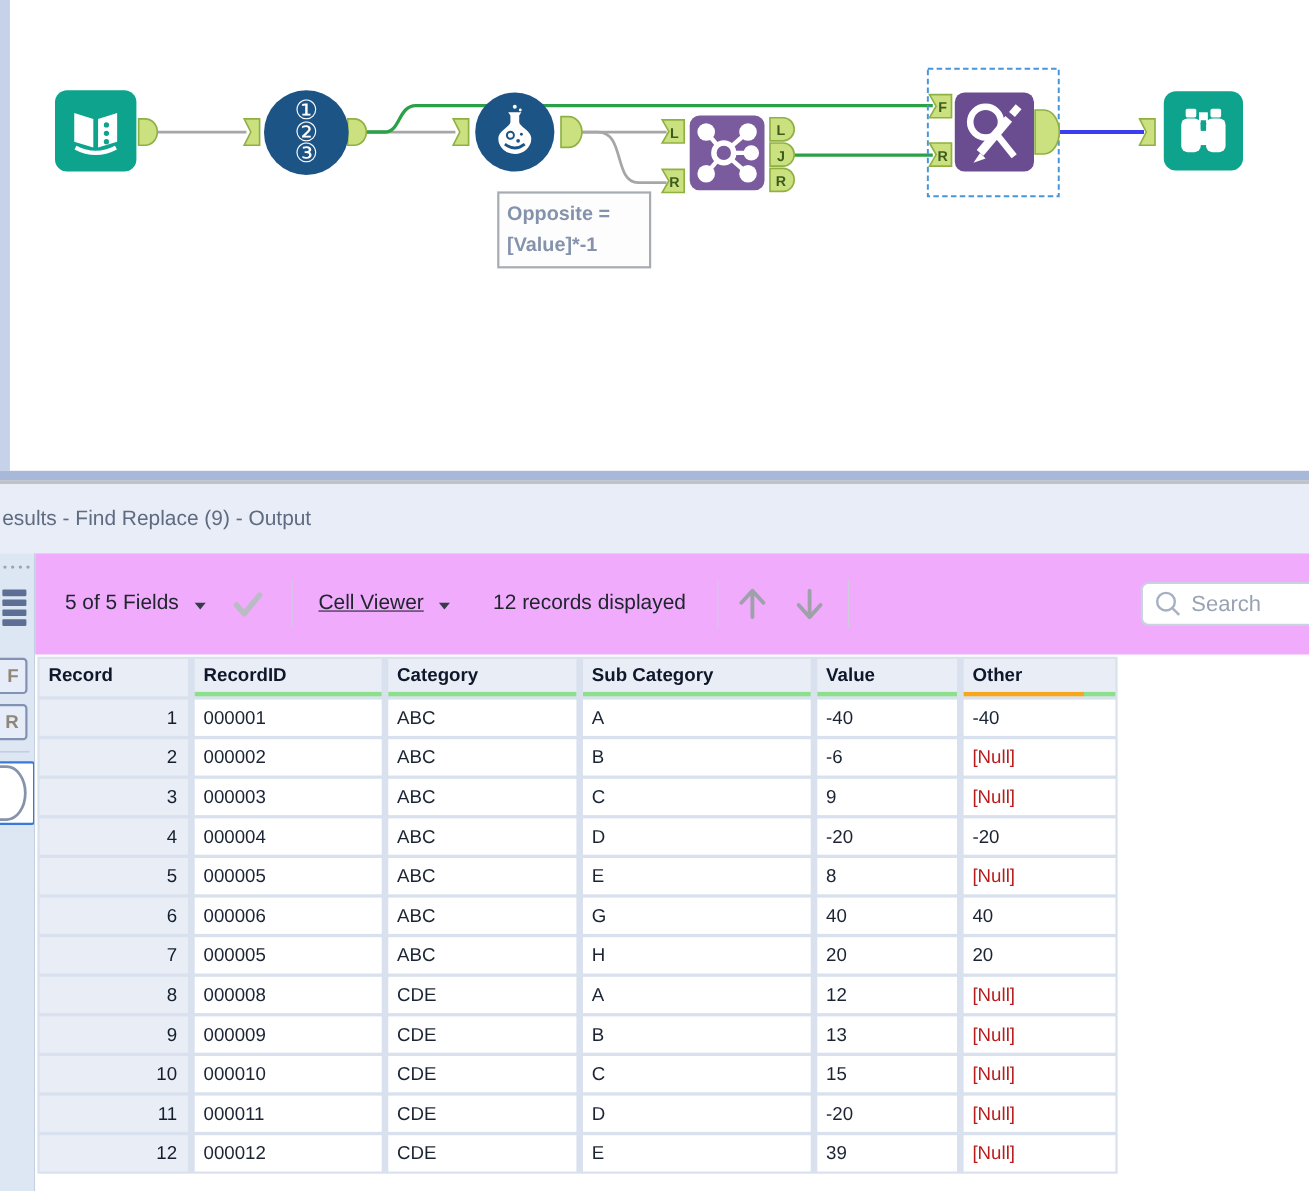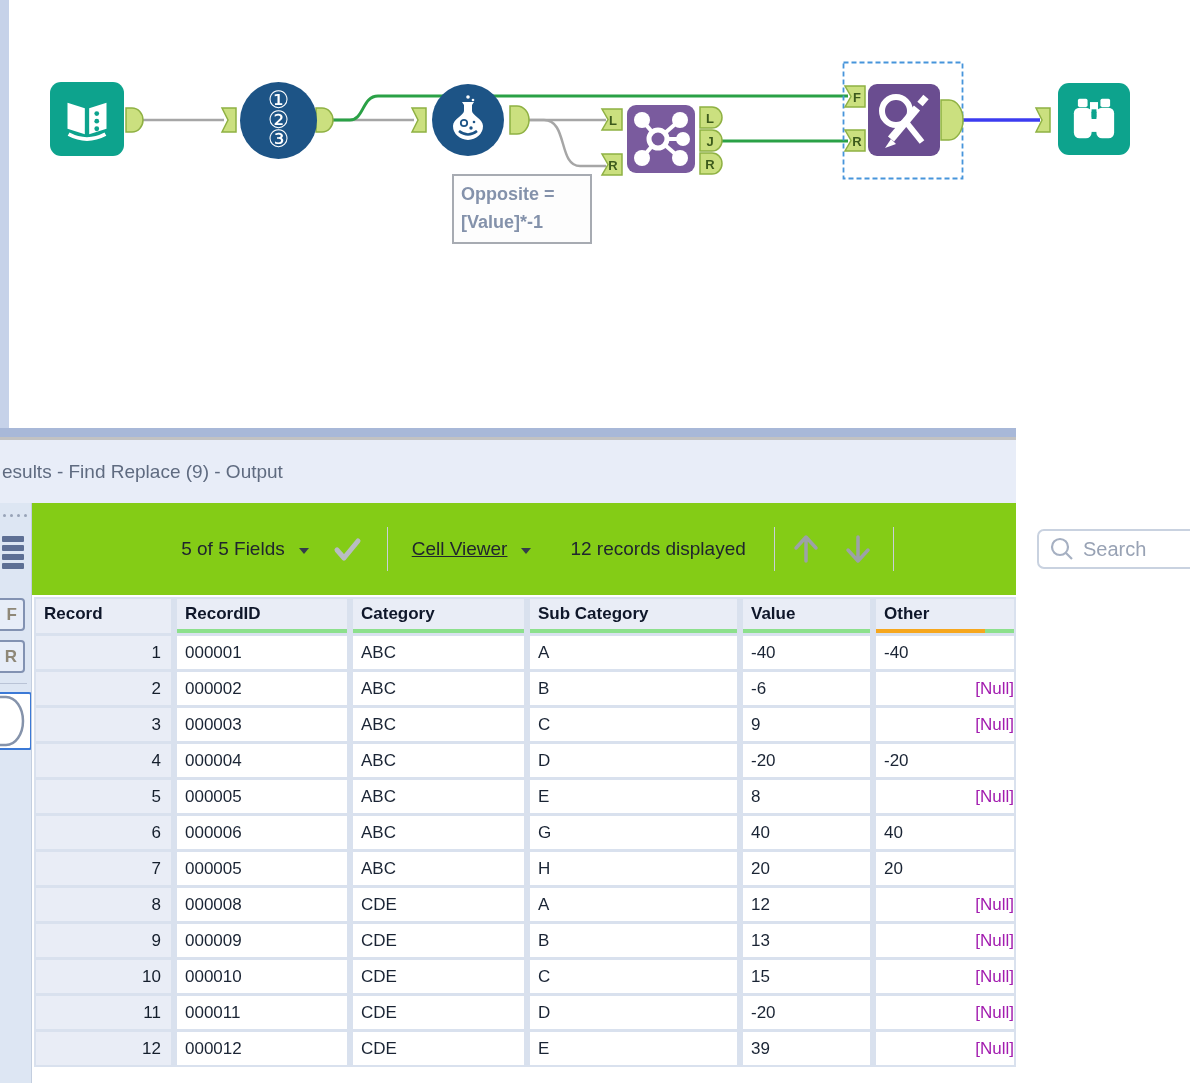--- a/index.html
+++ b/index.html
@@ -16,39 +16,39 @@
   .teal{background:#0da38d;}
   .blue{background:#1d5486;}
   .purple-j{background:#7a5b9e;}
   .purple-f{background:#6a4d90;}
   .recid-nums{color:#fff;font-family:"DejaVu Sans",sans-serif;font-size:24px;line-height:.83;
               text-align:center;user-select:none;}
   .annotation{position:absolute;left:413px;top:174px;width:122px;background:#fdfdfd;
               border:2px solid #a7abb2;color:#8492ab;font-weight:bold;font-size:18px;
               line-height:1.55;padding:5px 7px;margin-left:39px;}
   
-  #results{position:absolute;left:0;top:428px;width:1016px;height:655px;display:flex;flex-direction:column;}
+  #results{position:absolute;left:0;top:428px;width:1190px;height:655px;display:flex;flex-direction:column;}
   .res-topbar{height:9px;background:#a8b8d8;}
   .res-grayline{height:3px;background:#c2c2c2;}
   .res-header{height:63px;background:#e8edf8;display:flex;align-items:center;}
   .res-title{color:#5f6b80;font-size:19px;padding-left:2px;}
   .res-body{flex:1;display:flex;min-height:0;}
   .res-sidebar{width:31px;background:#dde6f3;border-right:1px solid #c3cedf;position:relative;overflow:hidden;}
   .sb-dots{position:absolute;top:11px;left:3px;display:flex;gap:4px;}
   .sb-dots i{width:3px;height:3px;border-radius:50%;background:#98a3b8;}
   .sb-list{position:absolute;top:32px;left:2px;}
   .sb-btn{position:absolute;left:-7px;width:32px;height:33px;border:2px solid #8292b2;border-radius:4px;
           background:#e7edf8;color:#8f8878;font-weight:bold;font-size:17px;display:flex;
           align-items:center;justify-content:flex-end;padding-right:6px;box-sizing:border-box;}
   .sb-sep{position:absolute;top:180px;left:0;width:27px;height:1px;background:#b9c3d6;}
   .sb-anchor{position:absolute;left:-12px;top:189px;width:44px;height:58px;background:#fff;
              border:2px solid #3b79d6;border-radius:3px;box-sizing:border-box;}
   .res-content{flex:1;position:relative;background:#fff;min-width:0;}
-  .res-toolbar{height:92px;background:#84cc16;display:flex;align-items:center;position:relative;
-               padding-left:27px;box-sizing:border-box;font-size:19px;color:#20262e;justify-content:center;}
+  .res-toolbar{height:92px;background:#f0abfc;display:flex;align-items:center;position:relative;
+               padding-left:27px;box-sizing:border-box;font-size:19px;color:#20262e;}
   .tb-caret{width:0;height:0;border-left:5px solid transparent;border-right:5px solid transparent;
             border-top:6px solid #343c4a;margin-left:14px;margin-top:3px;}
   .tb-sep{width:1px;height:44px;background:#c9cfd9;}
   .searchbox{position:absolute;left:1005px;top:26px;width:185px;height:40px;border:2px solid #c9d2e0;
              border-radius:7px;background:#fff;display:flex;align-items:center;box-sizing:border-box;}
   .searchbox input{border:none;outline:none;font-size:20px;color:#5a6475;width:110px;background:transparent;
                    font-family:"Liberation Sans",sans-serif;}
   .searchbox input::placeholder{color:#98a2b4;}
   
   .gridwrap{position:absolute;left:2px;top:94px;}
@@ -56,21 +56,21 @@
         grid-template-rows:34px;grid-auto-rows:33px;gap:3px 6px;background:#d9e1ee;
         padding:2px;width:max-content;}
   .hcell{background:#e9edf6;font-weight:bold;font-size:17px;color:#0f172a;line-height:30px;
          padding-left:8px;position:relative;}
   .hcell::after{content:"";position:absolute;left:0;right:0;bottom:0;height:4px;background:#8ce08c;}
   .hcell.no-u::after{display:none;}
   .hcell.u-orange::after{background:linear-gradient(to right,#f6a71e 0 79%,#8ce08c 79%);}
   .cell{background:#fff;font-size:17px;color:#1a2434;line-height:33px;padding-left:8px;
         white-space:nowrap;overflow:hidden;}
   .rownum{background:#e9edf6;text-align:right;padding-right:10px;padding-left:0;color:#141e2c;}
-  .null-val{color:#a21caf;text-align:right;}
+  .null-val{color:#b91c1c;}
 </style>
 </head>
 <body>
 
 <div id="canvas">
   <div class="leftstrip"></div>
 
   <svg id="wires" width="1190" height="428">
 
     <path d="M138,120 H224" stroke="#a6a6a6" stroke-width="2.5" fill="none"></path>

